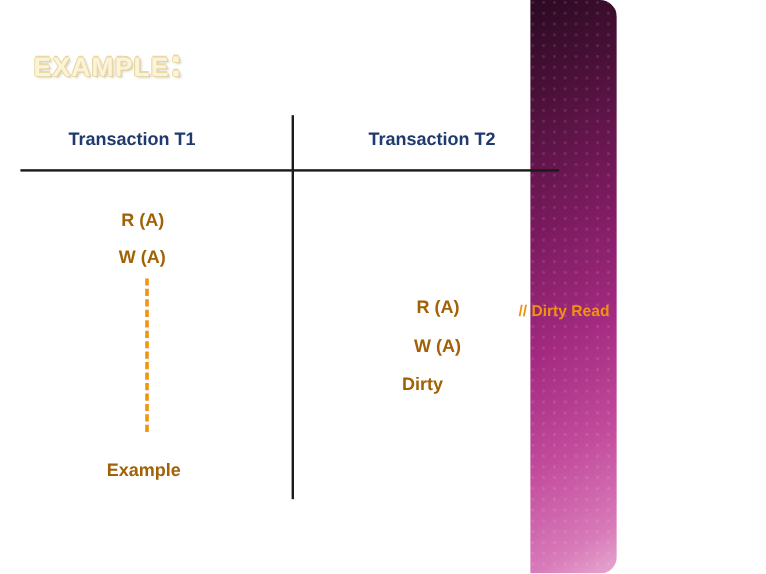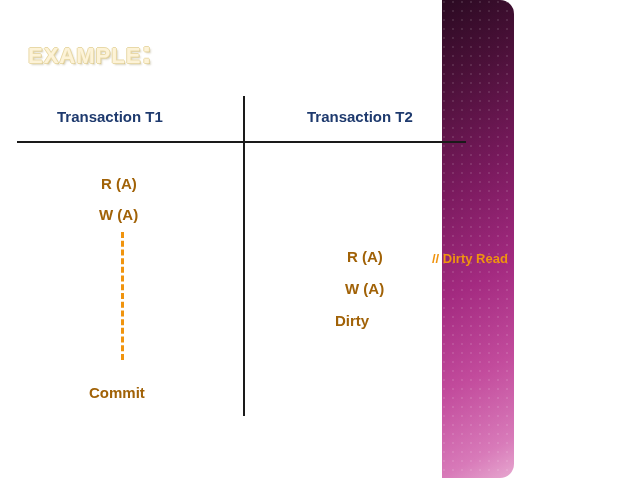--- a/index.html
+++ b/index.html
@@ -130,21 +130,21 @@
 
     <div class="col-head t1">Transaction T1</div>
     <div class="col-head t2">Transaction T2</div>
 
     <div class="hrule"></div>
     <div class="vrule"></div>
 
     <div class="op" style="left:101px; top:79px;">R (A)</div>
     <div class="op" style="left:99px; top:110px;">W (A)</div>
     <div class="dashed"></div>
-    <div class="op" style="left:89px; top:288px;">Commit</div>
+    <div class="op" style="left:89px; top:288px;">Example</div>
 
     <div class="op" style="left:347px; top:152px;">R (A)</div>
     <div class="op" style="left:345px; top:184px;">W (A)</div>
     <div class="op" style="left:335px; top:216px;">Dirty</div>
 
     <div class="note" style="left:432px; top:155px;text-align:right;">// Dirty Read</div>
 
   </div>
 </div>
 

